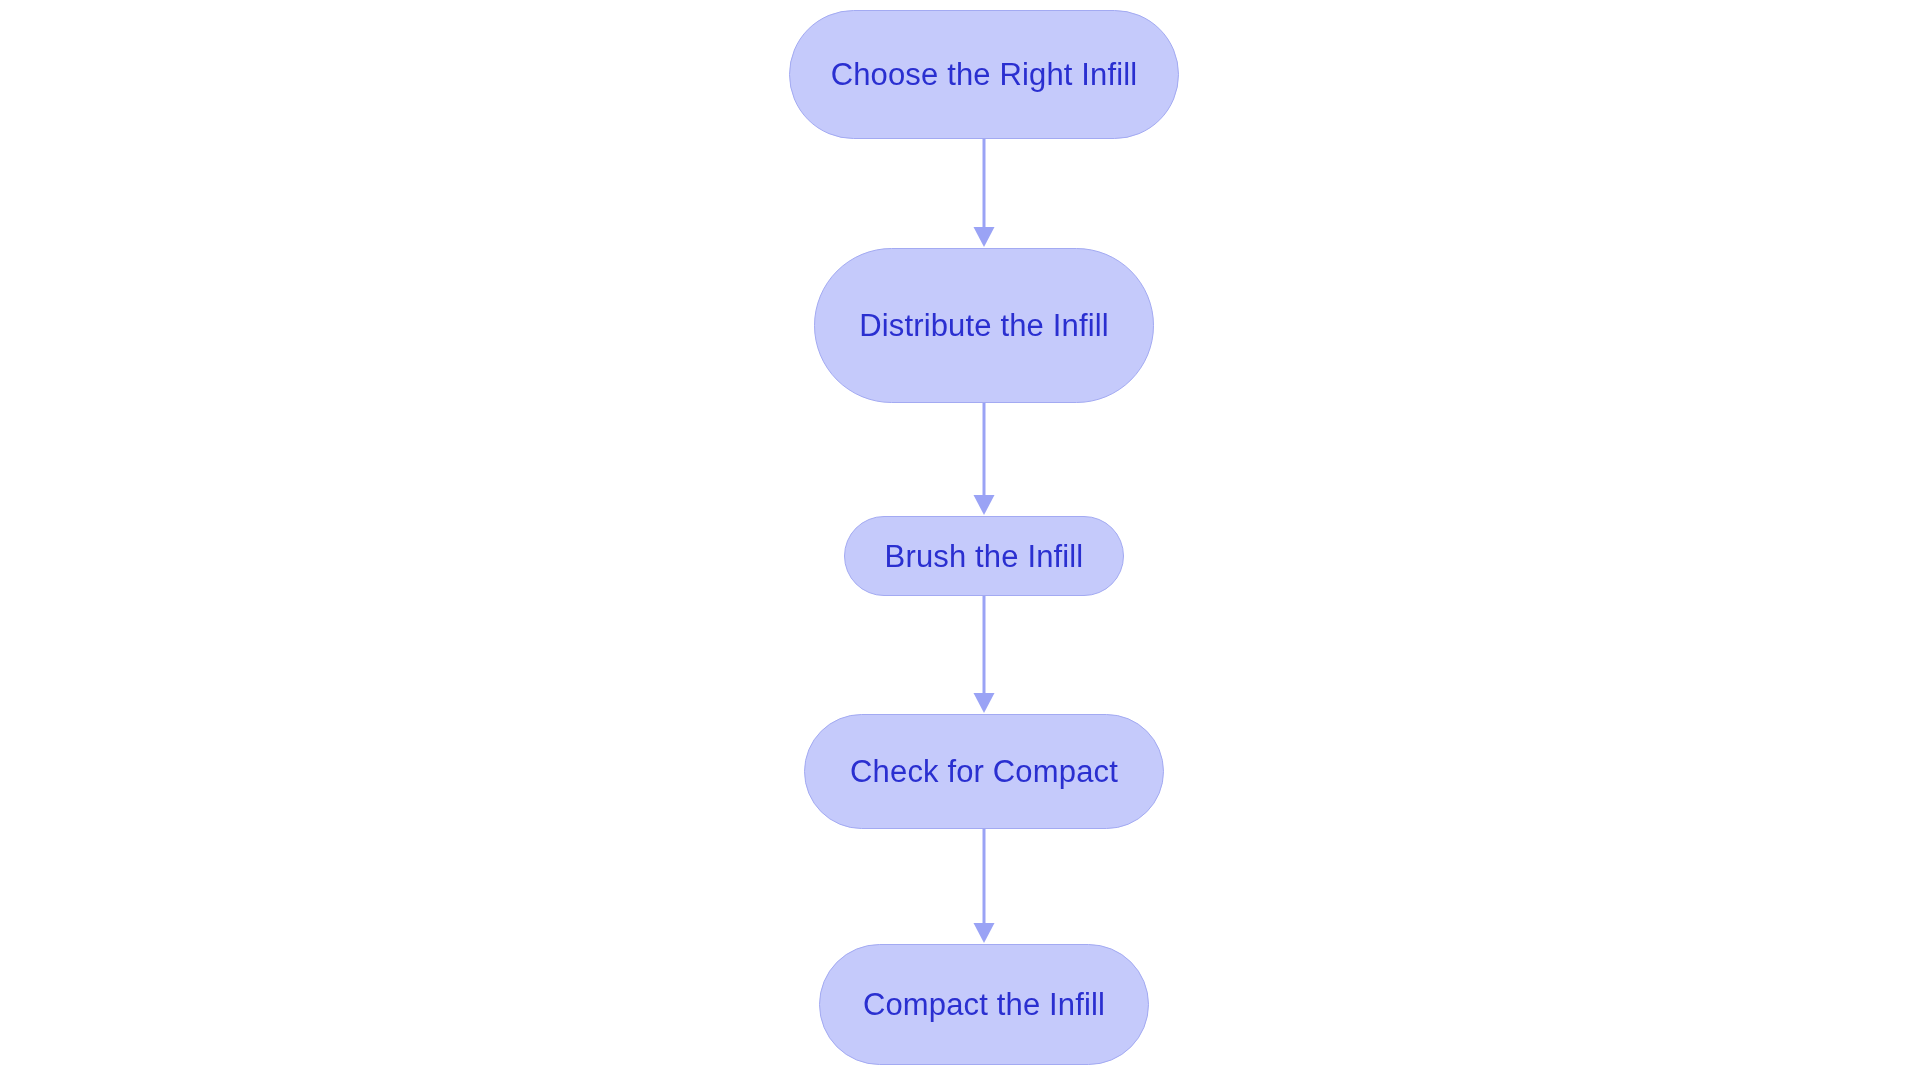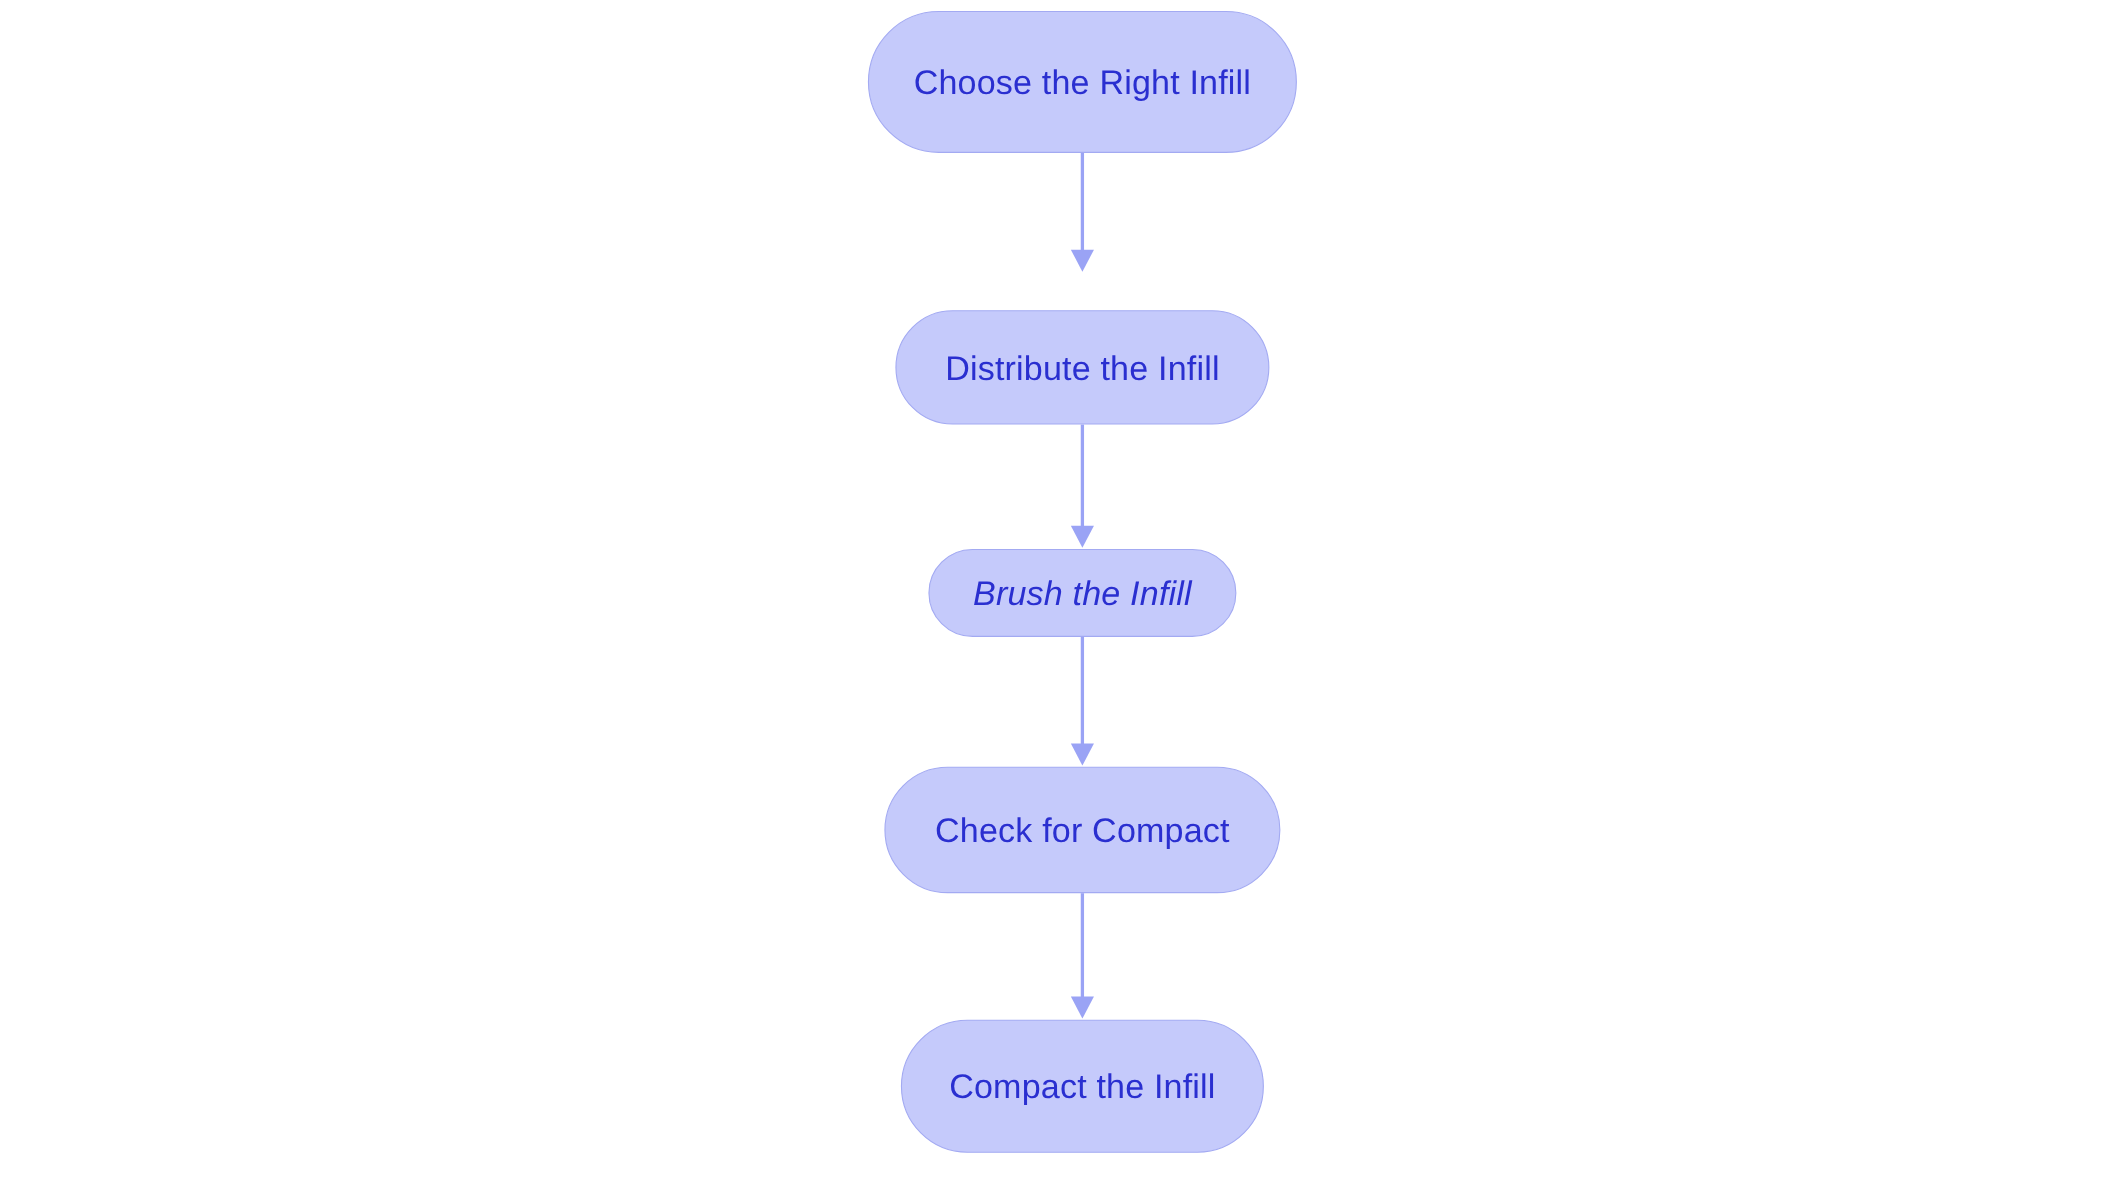--- a/index.html
+++ b/index.html
@@ -64,22 +64,22 @@
     justify-content: center;
   }
 
   .connector svg {
     display: block;
     overflow: visible;
   }
 
   
   .node-0 { width: 390px; height: 129px; margin-top: 10px; }
-  .node-1 { width: 340px; height: 104px; margin-top: 34px; }
-  .node-2 { width: 280px; height: 80px; font-style: italic; }
+  .node-1 { width: 340px; height: 155px; }
+  .node-2 { width: 280px; height: 80px; }
   .node-3 { width: 360px; height: 115px; }
   .node-4 { width: 330px; height: 121px; }
 
   .gap-0 { height: 109px; }
   .gap-1 { height: 113px; }
   .gap-2 { height: 118px; }
   .gap-3 { height: 115px; }
 </style>
 </head>
 <body>

